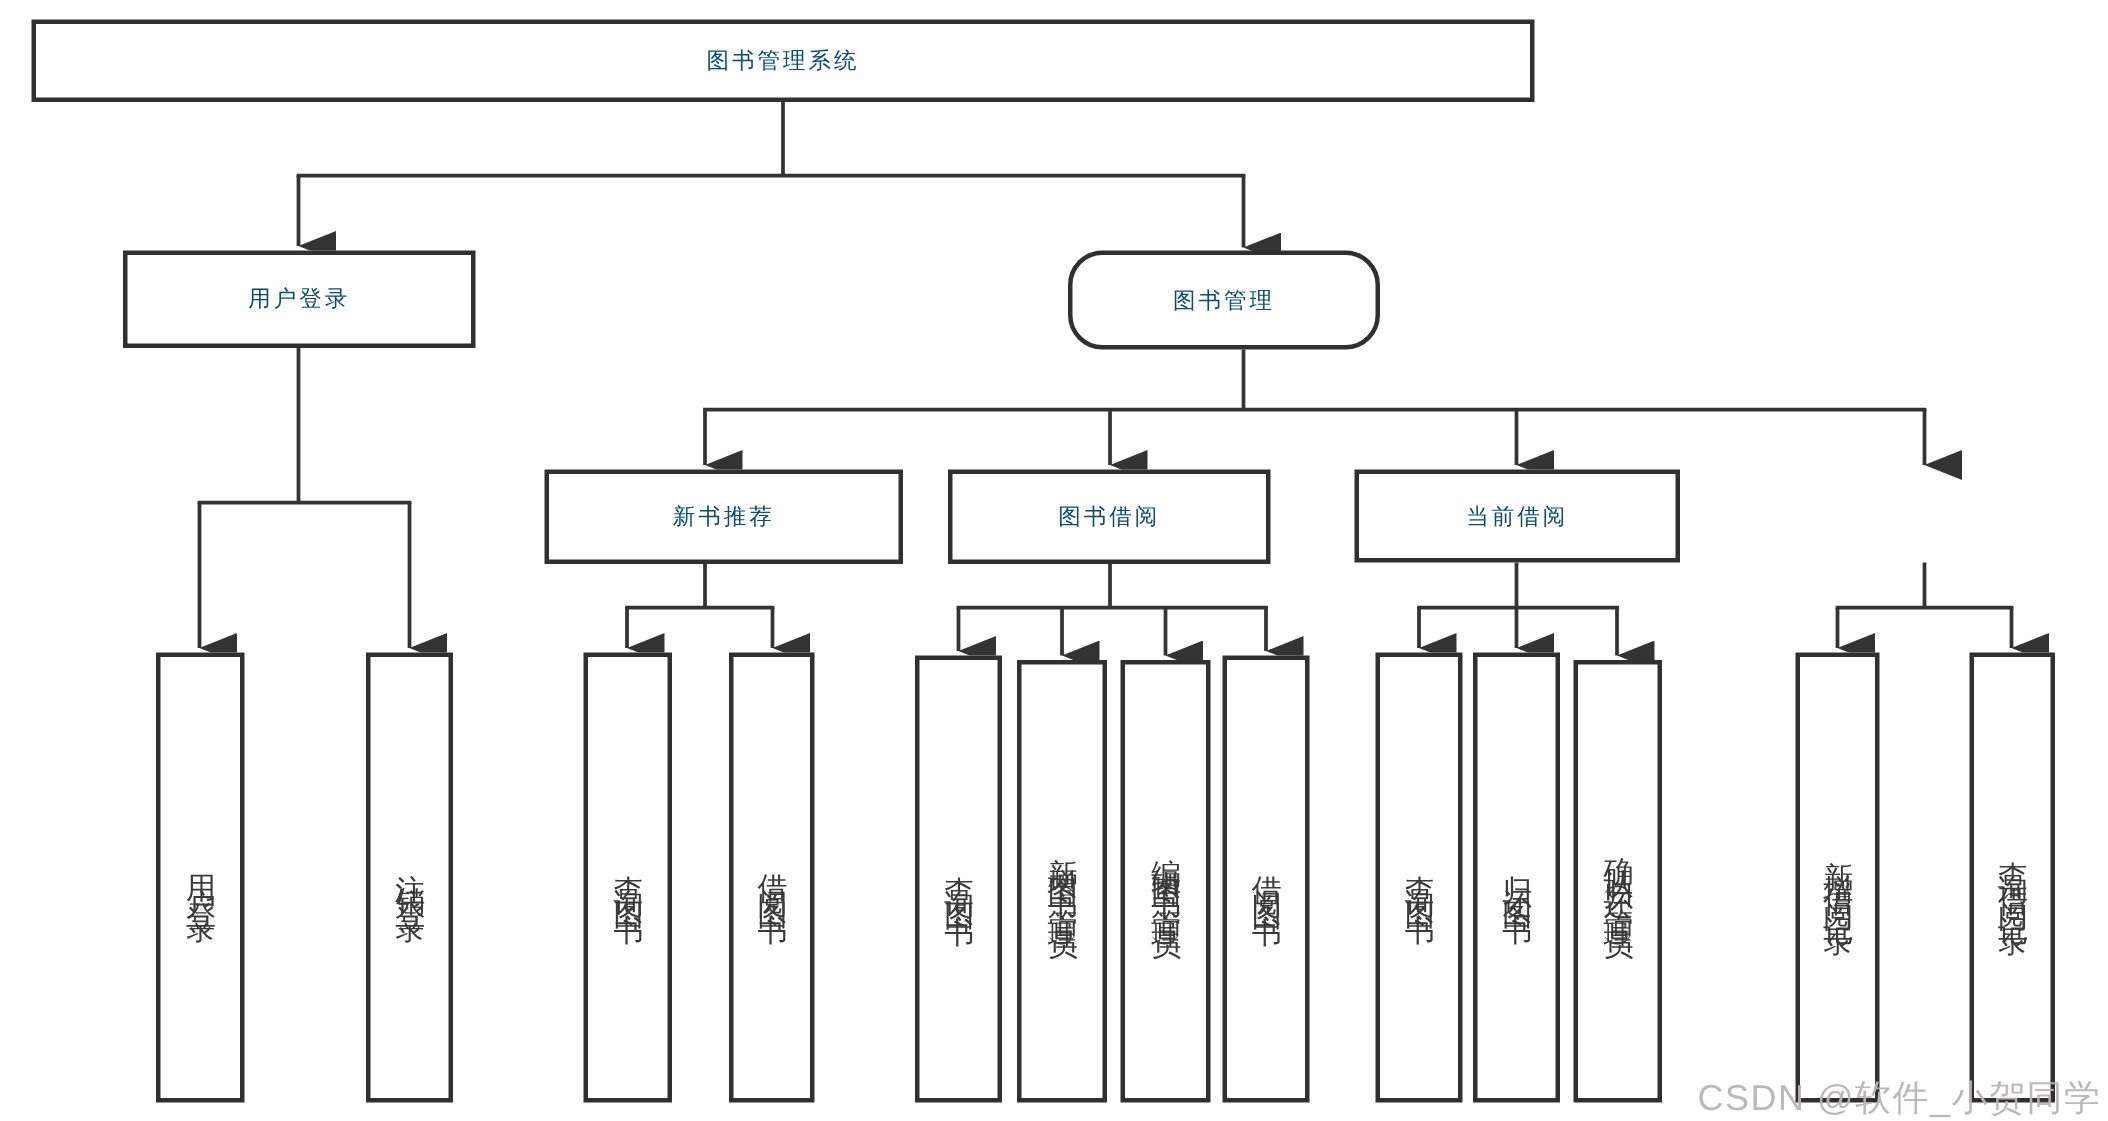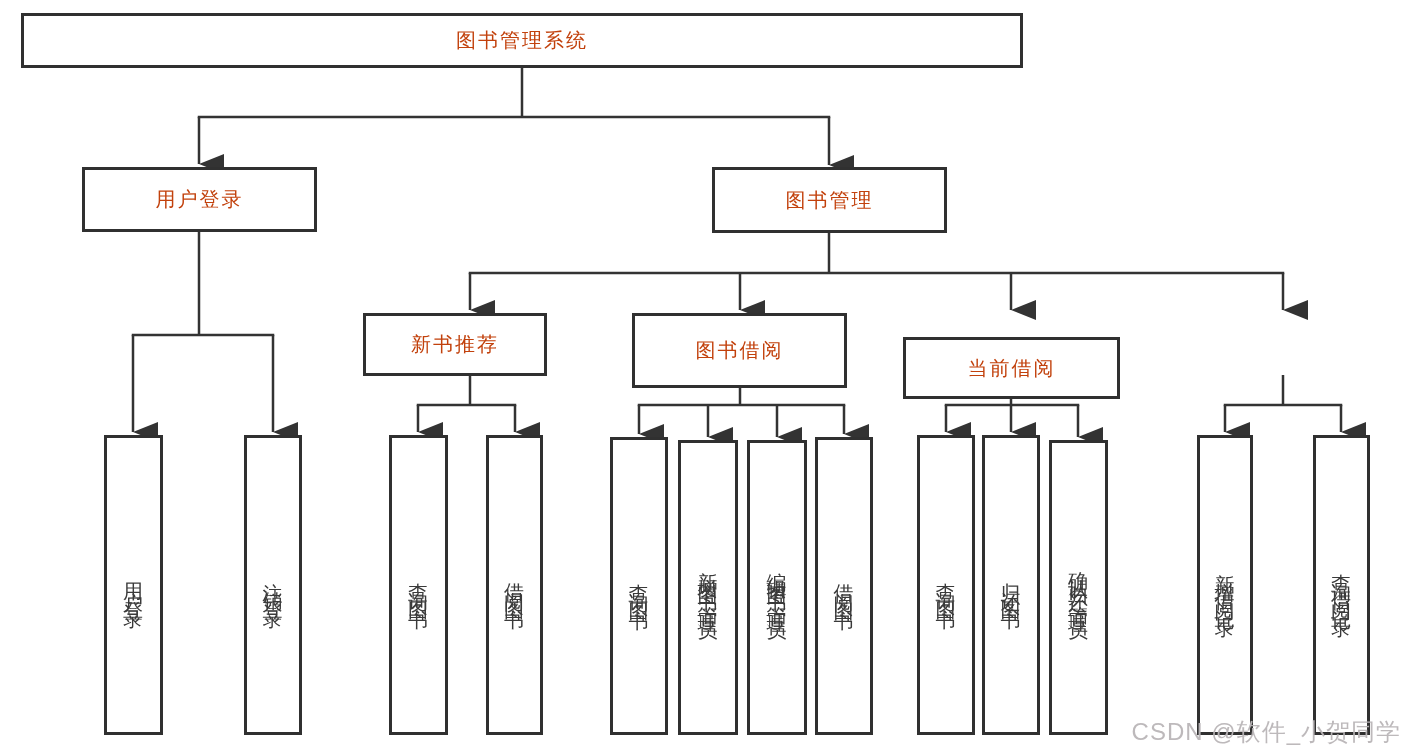--- a/index.html
+++ b/index.html
@@ -27,24 +27,24 @@
     position: absolute;
     box-sizing: border-box;
     border: 3px solid #303030;
     background: #ffffff;
     display: flex;
     align-items: center;
     justify-content: center;
     color: #3a3a3a;
   }
   .hlabel {
-    font-size: 20px;
+    font-size: 15px;
     letter-spacing: 2px;
     white-space: nowrap;
-    color: #c2410c;
+    color: #0c4a6e;
   }
   .vlabel {
     writing-mode: vertical-rl;
     text-orientation: mixed;
     font-size: 20px;
     letter-spacing: 9px;
     line-height: 1.1;
     color: #3a3a3a;
   }
   .watermark {
@@ -113,31 +113,31 @@
     </g>
   </svg>
 
   <div class="node" style="left:21px; top:13px; width:1002px; height:55px;">
     <span class="hlabel">图书管理系统</span>
   </div>
 
   <div class="node" style="left:82px; top:167px; width:235px; height:65px;">
     <span class="hlabel">用户登录</span>
   </div>
-  <div class="node" style="left:712px; top:167px; width:235px; height:66px;">
+  <div class="node" style="left:712px; top:167px; width:208px; height:66px;border-radius:23px;">
     <span class="hlabel">图书管理</span>
   </div>
 
-  <div class="node" style="left:363px; top:313px; width:184px; height:63px;">
+  <div class="node" style="left:363px; top:313px; width:239px; height:63px;">
     <span class="hlabel">新书推荐</span>
   </div>
-  <div class="node" style="left:632px; top:313px; width:215px; height:75px;">
+  <div class="node" style="left:632px; top:313px; width:215px; height:63px;">
     <span class="hlabel">图书借阅</span>
   </div>
-  <div class="node" style="left:903px; top:313px; width:217px; height:62px;margin-top:24px;">
+  <div class="node" style="left:903px; top:313px; width:217px; height:62px;">
     <span class="hlabel">当前借阅</span>
   </div>
 
   <div class="node" style="left:104px; top:435px; width:59px; height:300px;">
     <span class="vlabel">用户登录</span>
   </div>
   <div class="node" style="left:244px; top:435px; width:58px; height:300px;">
     <span class="vlabel">注销登录</span>
   </div>
 

